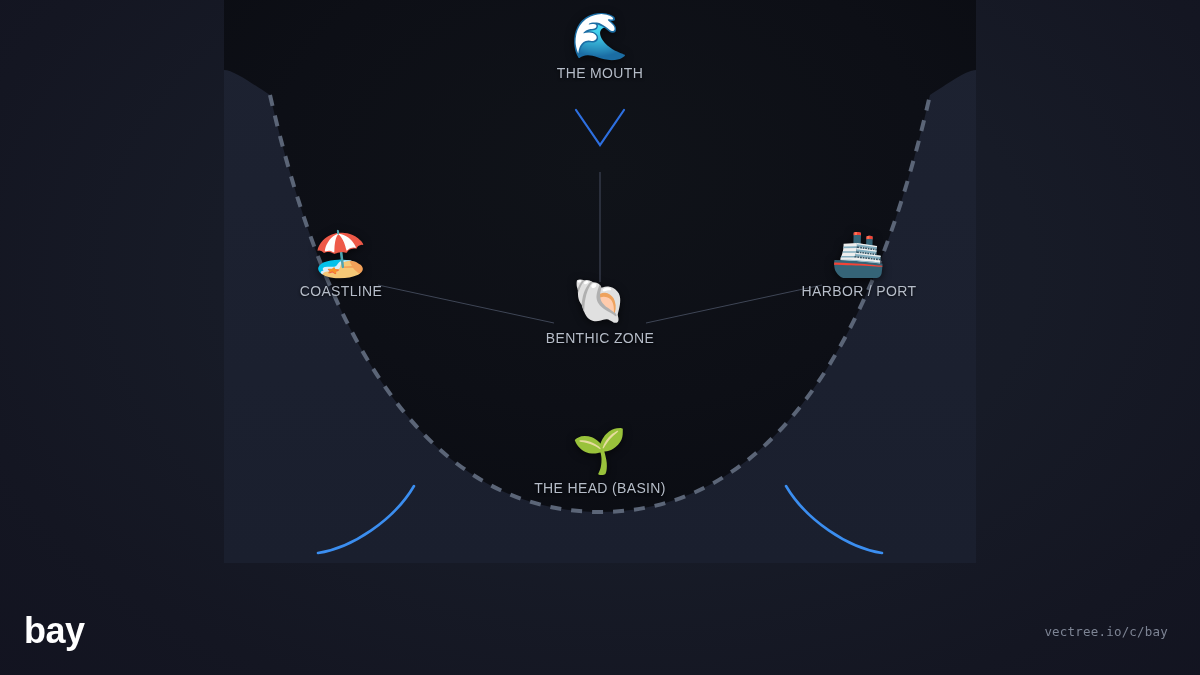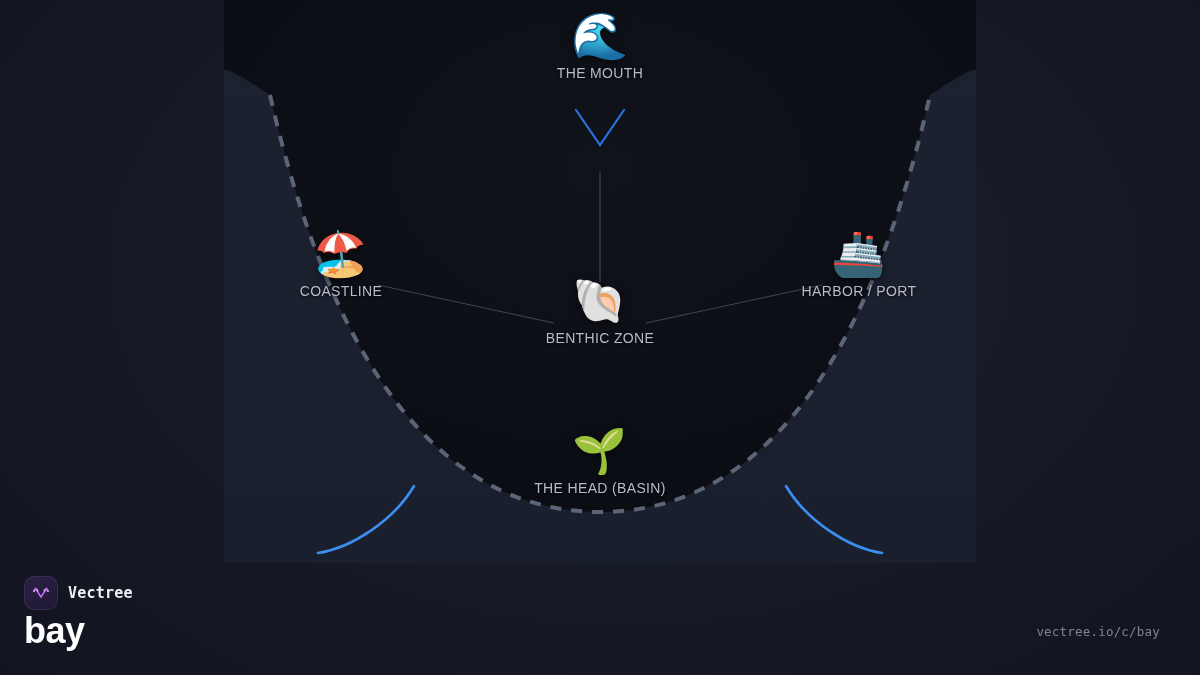--- a/index.html
+++ b/index.html
@@ -112,21 +112,21 @@
     top: 610px;
     font-size: 36px;
     font-weight: bold;
     color: #ffffff;
     letter-spacing: -0.5px;
     line-height: 42px;
     z-index: 20;
   }
   #site-url {
     position: absolute;
-    right: 40px;
+    right: 32px;
     top: 624px;
     font-family: "DejaVu Sans Mono", monospace;
     font-size: 12.5px;
     color: #7d8494;
     letter-spacing: .2px;
     z-index: 20;
   }
 </style>
 </head>
 <body>
@@ -190,38 +190,18 @@
       <span class="node-label">HARBOR / PORT</span>
     </div>
 
     <div class="node" id="node-bottom">
       <span class="node-emoji">🌱</span>
       <span class="node-label">THE HEAD (BASIN)</span>
     </div>
 
   </div>
 
-  <div id="brand">
-    <div id="brand-logo">
-      <svg width="20" height="20" viewBox="0 0 20 20" aria-hidden="true">
-        <g stroke="#c569f5" stroke-width="1.5" stroke-linecap="round" fill="none">
-          <path d="M4.5 5.5 L10 14 L15.5 5.5"></path>
-          <path d="M4.5 5.5 L3.2 7.6"></path>
-          <path d="M4.5 5.5 L6.2 7.2"></path>
-          <path d="M15.5 5.5 L16.8 7.6"></path>
-          <path d="M15.5 5.5 L13.8 7.2"></path>
-        </g>
-        <g fill="#e79bff">
-          <circle cx="3.1" cy="7.9" r="1.05"></circle>
-          <circle cx="6.4" cy="7.4" r="1.05"></circle>
-          <circle cx="16.9" cy="7.9" r="1.05"></circle>
-          <circle cx="13.6" cy="7.4" r="1.05"></circle>
-        </g>
-      </svg>
-    </div>
-    <span id="brand-name">Vectree</span>
-  </div>
 
   <div id="concept-title">bay</div>
 
   <div id="site-url">vectree.io/c/bay</div>
 
 </div>
 
 </body></html>

